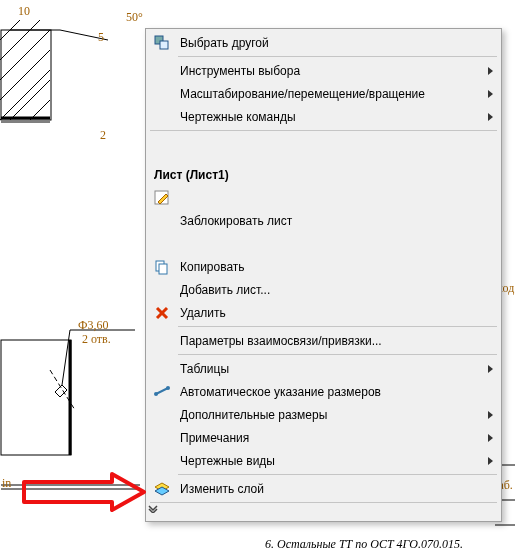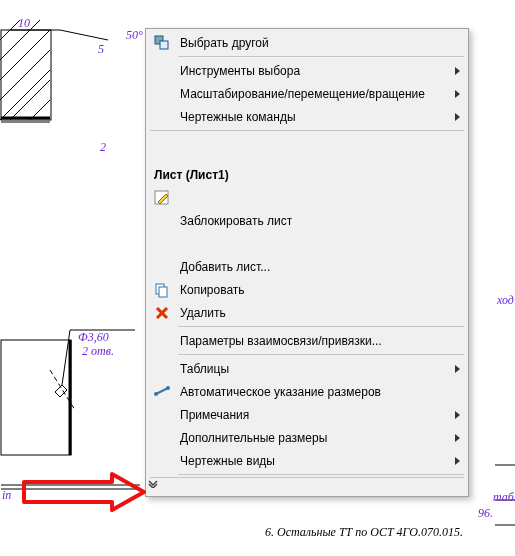--- a/index.html
+++ b/index.html
@@ -14,32 +14,30 @@
     background: #fff;
     color: #000;
   }
   .cad-bg {
     position: absolute;
     inset: 0;
     z-index: 0;
   }
   .cad-label {
     position: absolute;
-    font-style: italic;
     font-family: Georgia, serif;
-    color: #6d28d9;
+    color: #a16207;
     z-index: 0;
     white-space: nowrap;
-    margin-top: 12px;
   }
   .context-menu {
     position: absolute;
     left: 145px;
     top: 28px;
-    width: 324px;
+    width: 357px;
     background: #f0f0f0;
     border: 1px solid #a0a0a0;
     box-shadow: 3px 3px 6px rgba(0,0,0,.25);
     z-index: 10;
     padding: 2px;
   }
   .menu-item, .menu-header {
     display: flex;
     align-items: center;
     height: 23px;
@@ -86,21 +84,21 @@
   }
   .arrow-annot {
     position: absolute;
     left: 22px;
     top: 472px;
     z-index: 20;
   }
   .bottom-caption {
     position: absolute;
     left: 265px;
-    bottom: 16px;
+    bottom: 4px;
     font-style: italic;
     font-family: Georgia, serif;
     z-index: 5;
     white-space: nowrap;
   }
   svg { display:block; }
 </style>
 </head>
 <body>
 
@@ -135,21 +133,21 @@
   <line x1="1" y1="485" x2="140" y2="485" stroke="#000"></line>
   <line x1="1" y1="489" x2="140" y2="489" stroke="#000"></line>
 
   <line x1="495" y1="465" x2="515" y2="465" stroke="#000"></line>
   <line x1="495" y1="500" x2="515" y2="500" stroke="#000"></line>
   <line x1="495" y1="525" x2="515" y2="525" stroke="#000"></line>
 </svg>
 
 <div class="cad-label" style="left:18px; top:4px;">10</div>
 <div class="cad-label" style="left:98px; top:30px;">5</div>
-<div class="cad-label" style="left:126px; top:16px;text-align:center;">50°</div>
+<div class="cad-label" style="left:126px; top:10px;text-align:center;">50°</div>
 <div class="cad-label" style="left:100px; top:128px;">2</div>
 <div class="cad-label" style="left:78px; top:318px;">Ф3,60</div>
 <div class="cad-label" style="left:82px; top:332px;">2 отв.</div>
 <div class="cad-label" style="left:2px; top:476px;">in</div>
 <div class="cad-label" style="left:497px; top:281px;">ход</div>
 <div class="cad-label" style="left:493px; top:478px;">таб.</div>
 <div class="cad-label" style="left:478px; top:494px;">96.</div>
 
 <svg class="arrow-annot" width="130" height="40">
   <g fill="none" stroke="#e11" stroke-width="4" stroke-linejoin="round">
@@ -202,31 +200,31 @@
     </span>
   </div>
   <div class="menu-item">
     <span class="icon-slot"></span>
     <span class="label">Заблокировать лист</span>
   </div>
   <div class="menu-item">
     <span class="icon-slot"></span>
   </div>
   <div class="menu-item">
-    <span class="icon-slot"></span>
-    <span class="label">Добавить лист...</span>
-  </div>
-  <div class="menu-item">
     <span class="icon-slot">
       <svg width="16" height="16">
           <rect x="2" y="2" width="8" height="10" fill="#fff" stroke="#37a"></rect>
           <rect x="5" y="5" width="8" height="10" fill="#fff" stroke="#37a"></rect>
         </svg>
     </span>
     <span class="label">Копировать</span>
+  </div>
+  <div class="menu-item">
+    <span class="icon-slot"></span>
+    <span class="label">Добавить лист...</span>
   </div>
   <div class="menu-item">
     <span class="icon-slot">
       <svg width="16" height="16">
           <line x1="3" y1="3" x2="13" y2="13" stroke="#d30" stroke-width="3"></line>
           <line x1="13" y1="3" x2="3" y2="13" stroke="#d30" stroke-width="3"></line>
         </svg>
     </span>
     <span class="label">Удалить</span>
   </div>
@@ -250,36 +248,45 @@
       <svg width="16" height="16">
           <path d="M2 10 L14 4" stroke="#37a" stroke-width="2"></path>
           <circle cx="2" cy="10" r="2" fill="#37a"></circle>
           <circle cx="14" cy="4" r="2" fill="#37a"></circle>
         </svg>
     </span>
     <span class="label">Автоматическое указание размеров</span>
   </div>
   <div class="menu-item">
     <span class="icon-slot"></span>
+    <span class="label">Дополнительные размеры</span>
+    <span class="submenu-arrow"></span>
+  </div>
+  <div class="menu-item">
+    <span class="icon-slot"></span>
     <span class="label">Примечания</span>
     <span class="submenu-arrow"></span>
   </div>
   <div class="menu-item">
     <span class="icon-slot"></span>
-    <span class="label">Дополнительные размеры</span>
-    <span class="submenu-arrow"></span>
-  </div>
-  <div class="menu-item">
-    <span class="icon-slot"></span>
     <span class="label">Чертежные виды</span>
     <span class="submenu-arrow"></span>
   </div>
 
   <div class="menu-sep"></div>
 
+  <div class="menu-item">
+    <span class="icon-slot">
+      <svg width="16" height="16">
+          <polygon points="8,2 15,6 8,10 1,6" fill="#fd4" stroke="#a70"></polygon>
+          <polygon points="8,6 15,10 8,14 1,10" fill="#6cf" stroke="#258"></polygon>
+        </svg>
+    </span>
+    <span class="label">Изменить слой</span>
+  </div>
 
   <div class="menu-sep" style="margin-left:2px"></div>
   <div class="chevron-row">
     <svg width="10" height="8">
         <polyline points="1,1 5,5 9,1" fill="none" stroke="#444" stroke-width="1.5"></polyline>
         <polyline points="1,4 5,8 9,4" fill="none" stroke="#444" stroke-width="1.5"></polyline>
       </svg>
   </div>
 </div>
 

